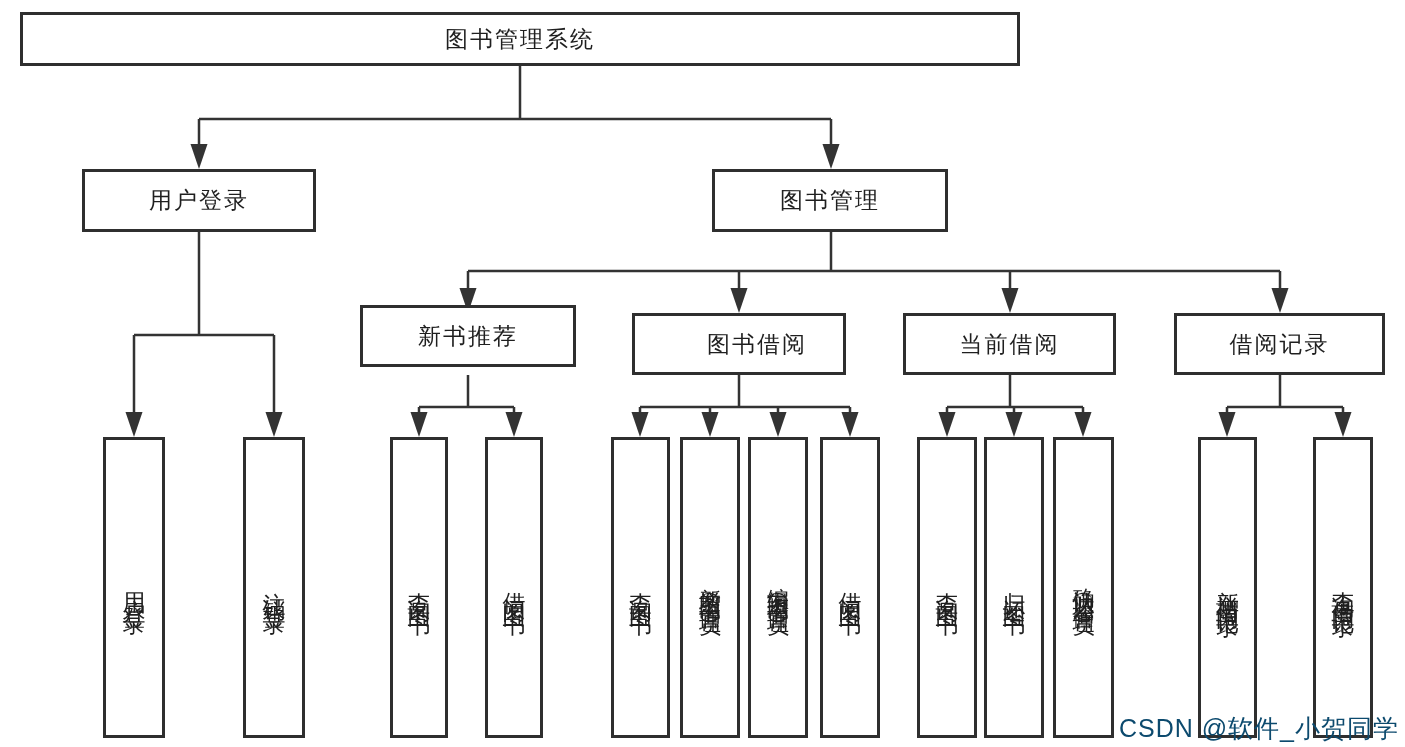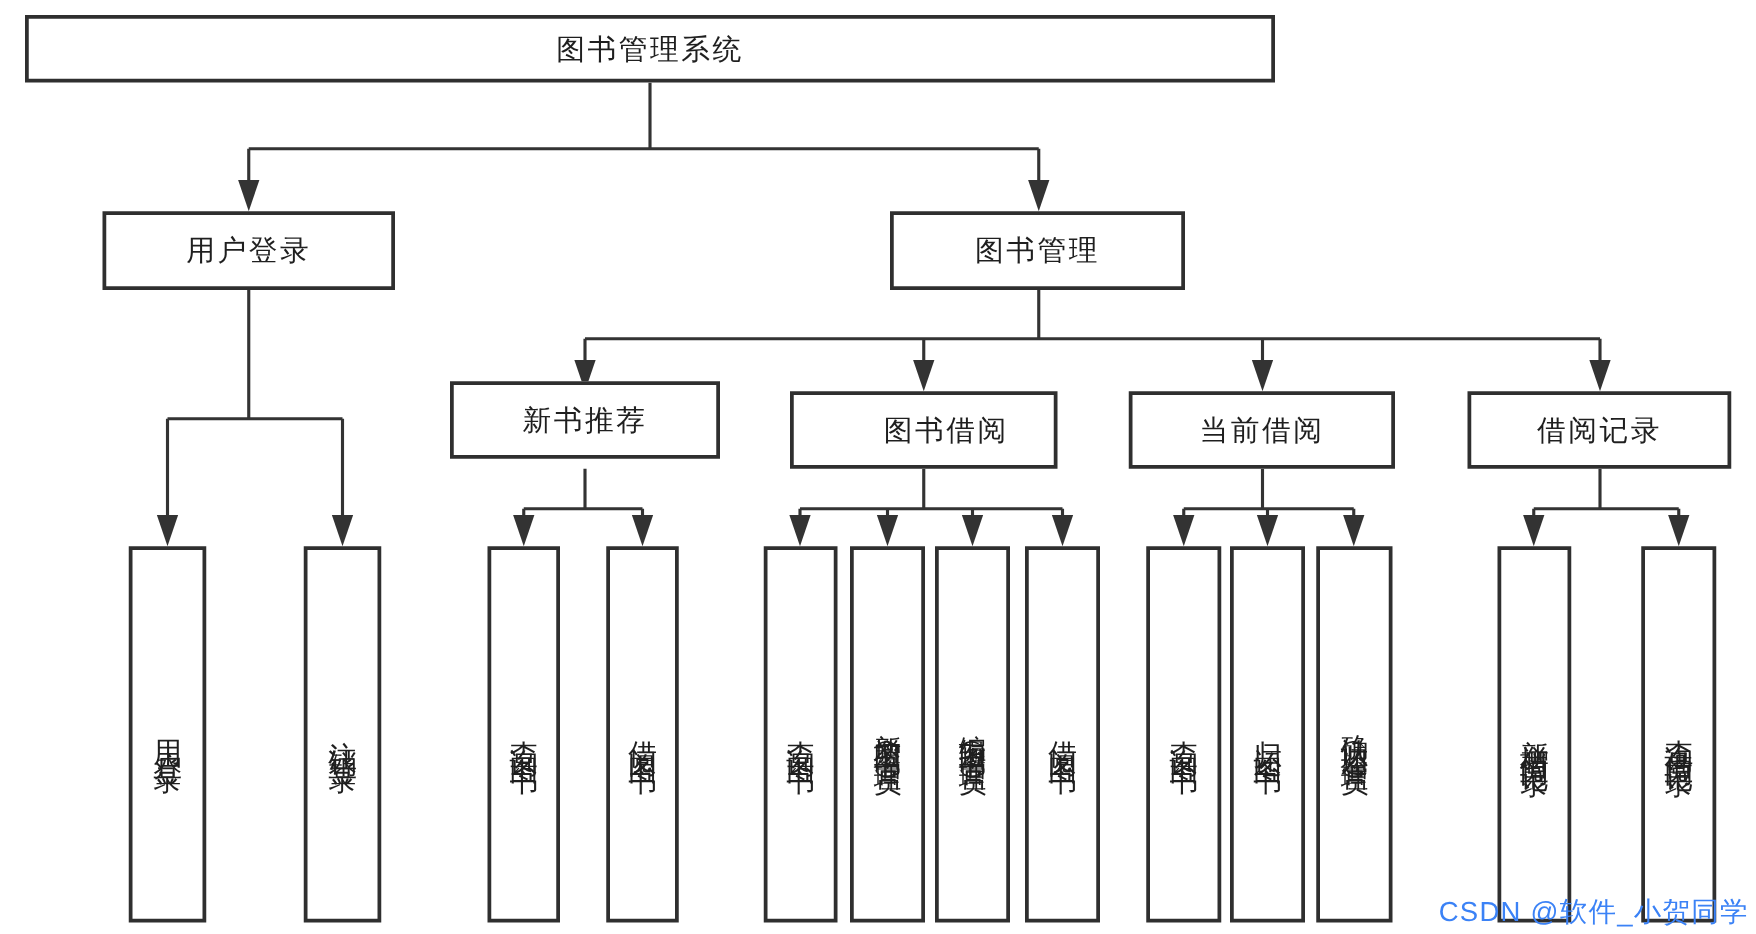--- a/index.html
+++ b/index.html
@@ -36,22 +36,22 @@
     text-orientation: mixed;
     font-size: 23px;
     letter-spacing: 7px;
     line-height: 1;
     white-space: nowrap;
   }
   #watermark {
     position: absolute;
     right: 6px;
     bottom: 2px;
-    font-size: 22px;
-    color: #3b82f6;
+    font-size: 25px;
+    color: #0c4a6e;
     letter-spacing: 1px;
     z-index: 5;
     white-space: nowrap;
   }
 </style>
 </head>
 <body>
 
 <div id="stage">
 

